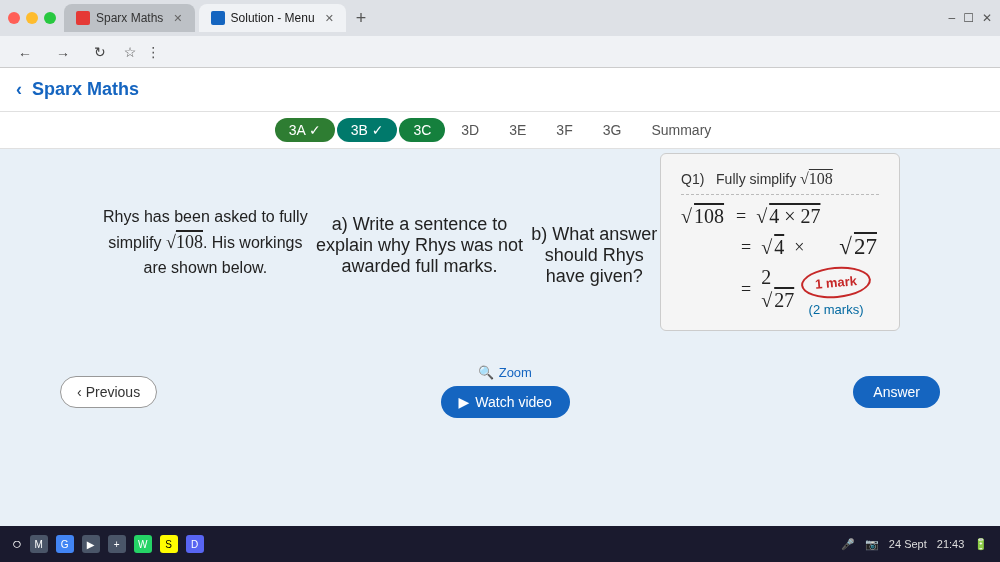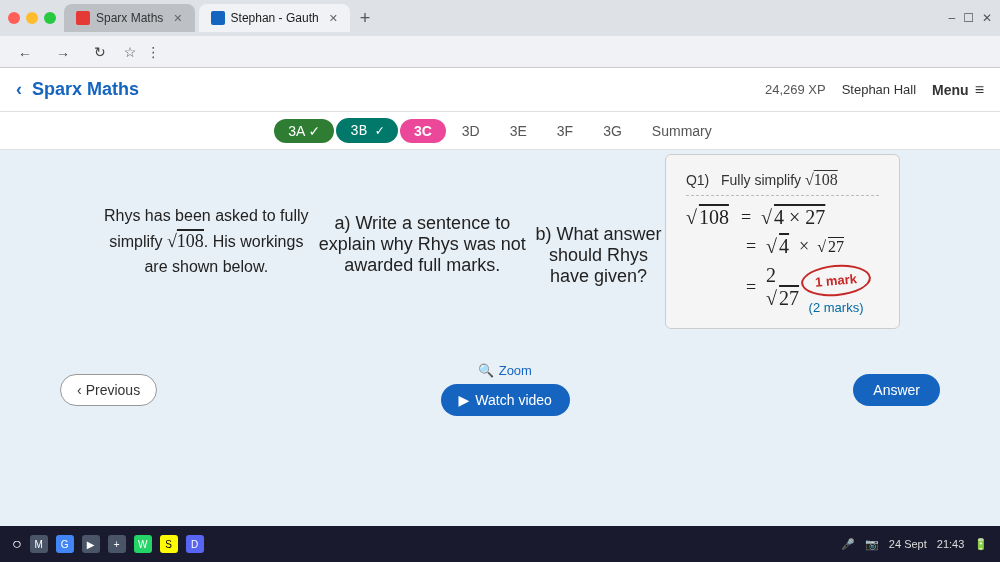--- a/index.html
+++ b/index.html
@@ -175,26 +175,24 @@
       font-weight: 500;
       color: #333;
     }
     .lesson-tab.done-green {
       background: #2e7d32;
       color: #fff;
     }
     .lesson-tab.done-teal {
       background: #00796b;
       color: #fff;
-      font-family: Liberation Mono, monospace;
     }
     .lesson-tab.active-blue {
-      background: #ec4899;
+      background: #15803d;
       color: #fff;
-      font-weight: bold;
     }
     .lesson-tab.plain {
       background: transparent;
       color: #555;
     }
 
     
     .main-content {
       background: #e8f0f7;
       padding: 4px 100px 10px;
@@ -363,21 +361,21 @@
     <span class="chrome-dot green"></span>
   </div>
   <div class="tab-bar">
     <div class="tab">
       <span class="tab-favicon" style="background:#e53935;"></span>
       <span>Sparx Maths</span>
       <span class="tab-close">✕</span>
     </div>
     <div class="tab active">
       <span class="tab-favicon" style="background:#1565c0;"></span>
-      <span>Stephan - Gauth</span>
+      <span>Solution - Menu</span>
       <span class="tab-close">✕</span>
     </div>
     <span class="tab-new">+</span>
   </div>
   <div class="window-controls">
     <span>–</span>
     <span>☐</span>
     <span>✕</span>
   </div>
 </div>
@@ -388,28 +386,20 @@
   <span class="nav-btn">↻</span>
   <div class="addr-icons">
     <span>☆</span>
     <span>⋮</span>
   </div>
 </div>
 
 <div class="sparx-header">
   <span class="sparx-back">‹</span>
   <span class="sparx-logo">Sparx Maths</span>
-  <div class="sparx-right">
-    <span class="sparx-xp">24,269 XP</span>
-    <span class="sparx-user">Stephan Hall</span>
-    <div class="menu-btn">
-      <span>Menu</span>
-      <span class="hamburger">≡</span>
-    </div>
-  </div>
 </div>
 
 <div class="tabs-row">
   <div class="lesson-tab done-green">
     <span>3A ✓</span>
   </div>
   <div class="lesson-tab done-teal">
     <span>3B ✓</span>
   </div>
   <div class="lesson-tab active-blue">
@@ -451,21 +441,21 @@
     <div class="math-line">
       <span style="font-size:20px;">√<span style="text-decoration: overline; padding: 0 2px;">108</span></span>
       <span style="margin: 0 10px;">=</span>
       <span style="font-size:20px;">√<span style="text-decoration: overline; padding: 0 2px;">4 × 27</span></span>
     </div>
 
     <div class="math-line indent">
       <span style="margin-right: 10px;">=</span>
       <span style="font-size:20px;">√<span style="text-decoration: overline; padding: 0 2px;">4</span></span>
       <span style="margin: 0 8px;">×</span>
-      <span style="font-size:16px;">√<span style="text-decoration: overline; padding: 0 2px;">27</span></span>
+      <span style="font-size:23px;margin-left:27px;">√<span style="text-decoration: overline; padding: 0 2px;">27</span></span>
     </div>
 
     <div style="display:flex; align-items:center; justify-content: space-between;">
       <div class="math-line indent">
         <span style="margin-right: 10px;">=</span>
         <span style="font-size:20px;">2 √<span style="text-decoration: overline; padding: 0 2px;">27</span></span>
       </div>
       <div style="display:flex; flex-direction:column; align-items:center; margin-right: 8px;">
         <div class="mark-circle">
           <span>1 mark</span>

